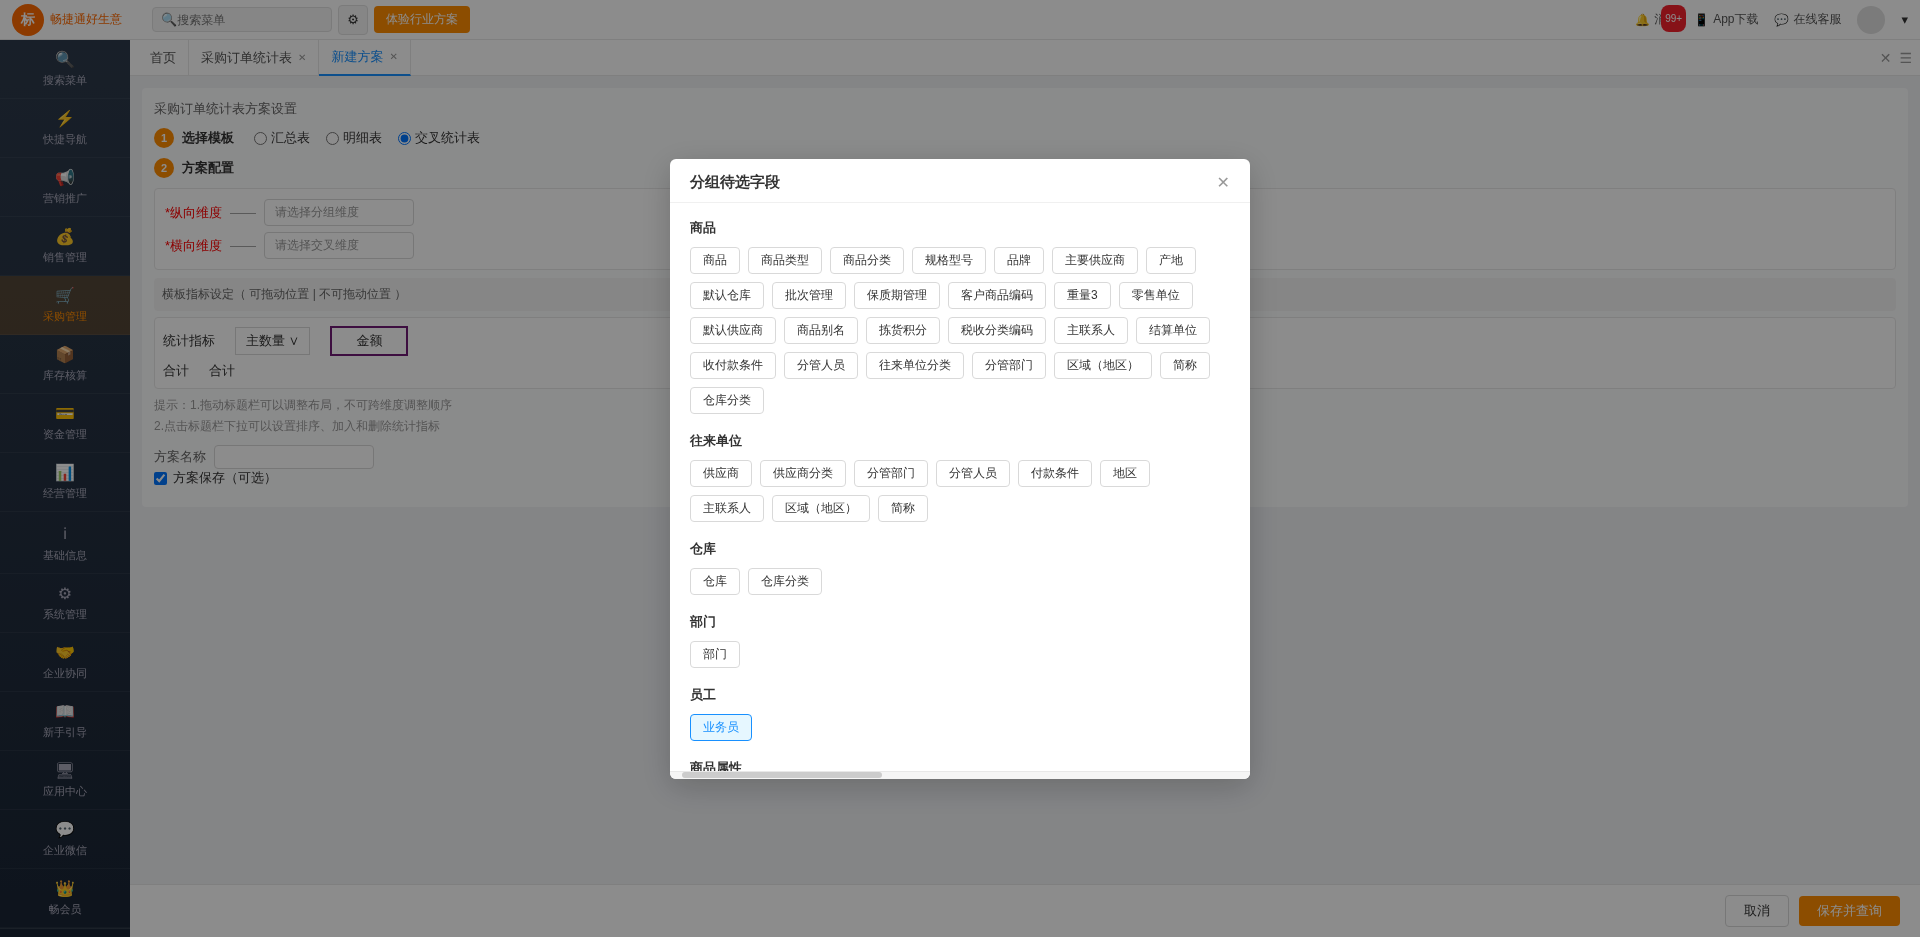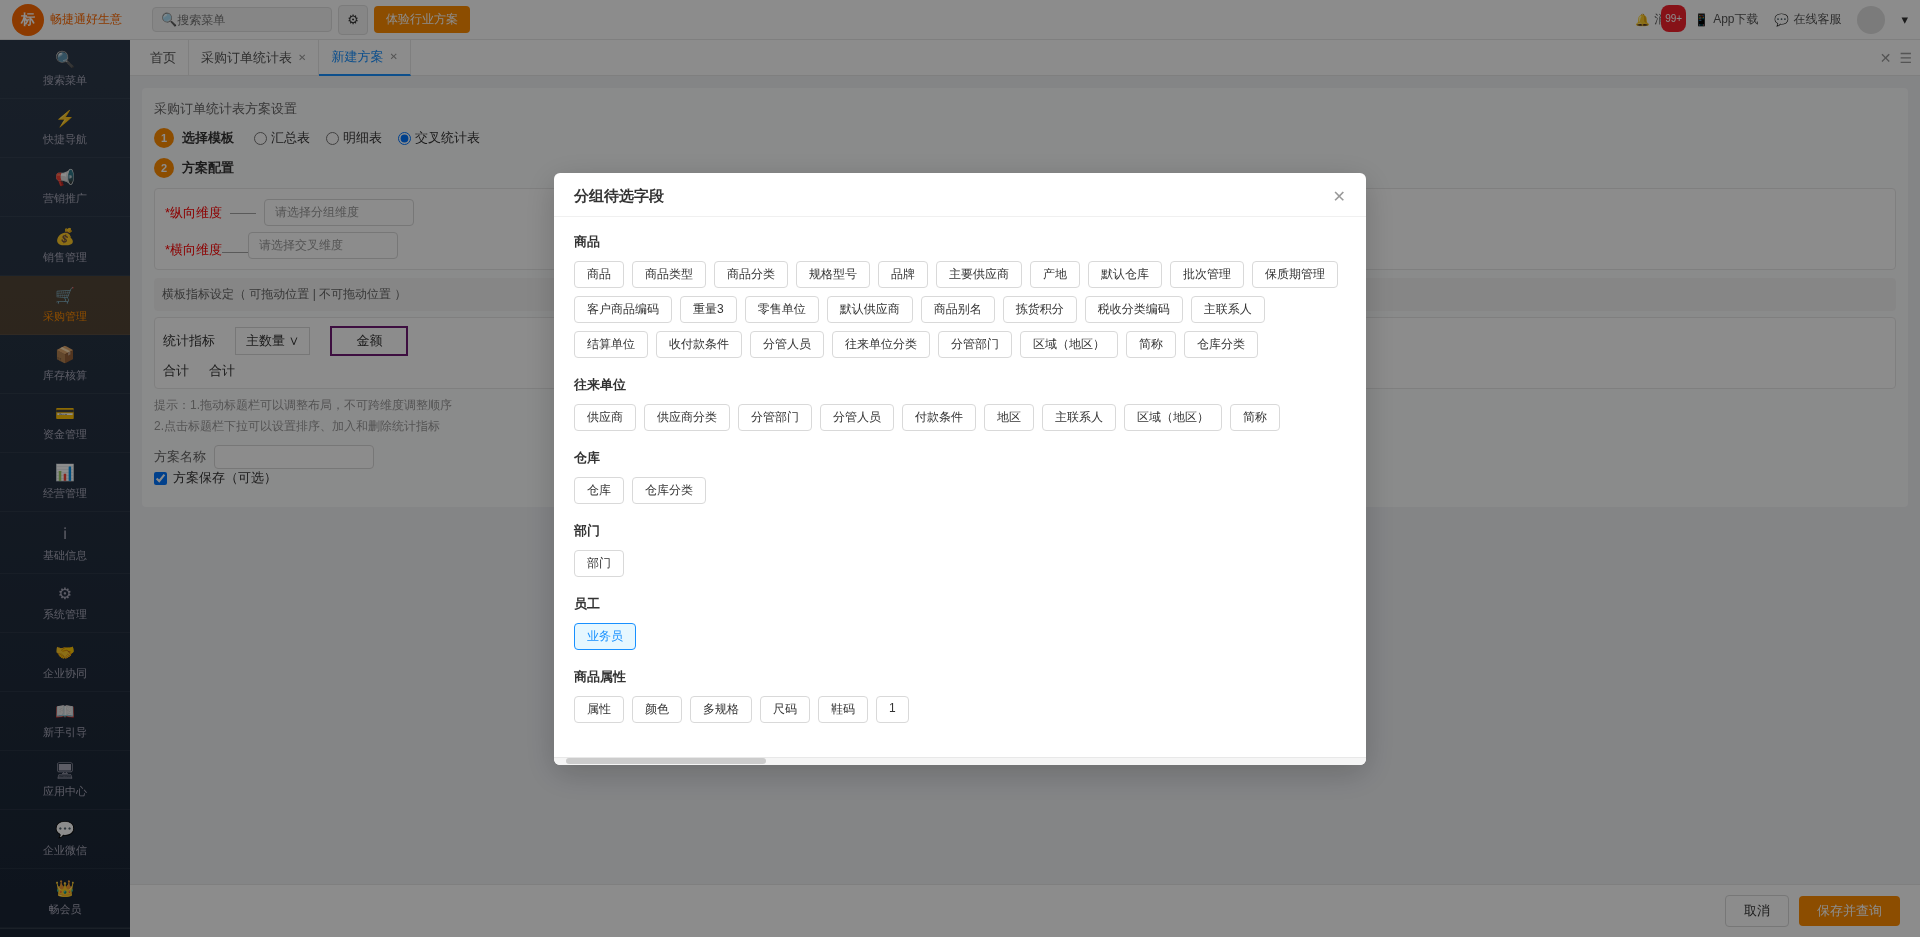--- a/index.html
+++ b/index.html
@@ -101,21 +101,21 @@
       border-radius: 4px;
     }
 
     
     .modal-overlay {
       position: fixed; top: 0; left: 0; right: 0; bottom: 0;
       background: rgba(0,0,0,0.45); z-index: 200;
       display: flex; align-items: center; justify-content: center;
     }
     .modal {
-      background: #fff; border-radius: 6px; width: 812px; max-height: 620px;
+      background: #fff; border-radius: 6px; width: 580px; max-height: 620px;
       display: flex; flex-direction: column; overflow: hidden; box-shadow: 0 8px 32px rgba(0,0,0,0.2);
     }
     .modal-header {
       display: flex; align-items: center; justify-content: space-between;
       padding: 14px 20px 10px; border-bottom: 1px solid #f0f0f0; flex-shrink: 0;
     }
     .modal-title { font-size: 15px; font-weight: bold; color: #333; }
     .modal-close { cursor: pointer; color: #999; font-size: 16px; }
     .modal-body { overflow-y: auto; padding: 16px 20px; flex: 1; }
 
@@ -309,21 +309,21 @@
       <div style="width:20px;height:20px;border-radius:50%;background:#ff8c00;color:white;font-size:11px;display:flex;align-items:center;justify-content:center;font-weight:bold;">2</div>
       <span style="font-weight:bold;font-size:13px;">方案配置</span>
     </div>
 
     <div style="background:#fff;border:1px solid #e8e8e8;padding:10px;border-radius:4px;margin-bottom:8px;">
       <div style="display:flex;gap:8px;align-items:center;margin-bottom:6px;">
         <span style="color:red;">*纵向维度</span>
         <span style="color:#999;">——</span>
         <div style="border:1px solid #d9d9d9;border-radius:4px;padding:4px 10px;font-size:12px;color:#999;min-width:150px;">请选择分组维度</div>
       </div>
-      <div style="display:flex;align-items:flex-end;">
+      <div style="display:flex;gap:8px;align-items:center;">
         <span style="color:red;">*横向维度</span>
         <span style="color:#999;">——</span>
         <div style="border:1px solid #d9d9d9;border-radius:4px;padding:4px 10px;font-size:12px;color:#999;min-width:150px;">请选择交叉维度</div>
       </div>
     </div>
 
     <div style="background:#f5f5f5;padding:8px;border-radius:4px;font-size:12px;color:#666;margin-bottom:6px;">
       <span>横板指标设定（ 可拖动位置 | 不可拖动位置 ）</span>
     </div>
 

